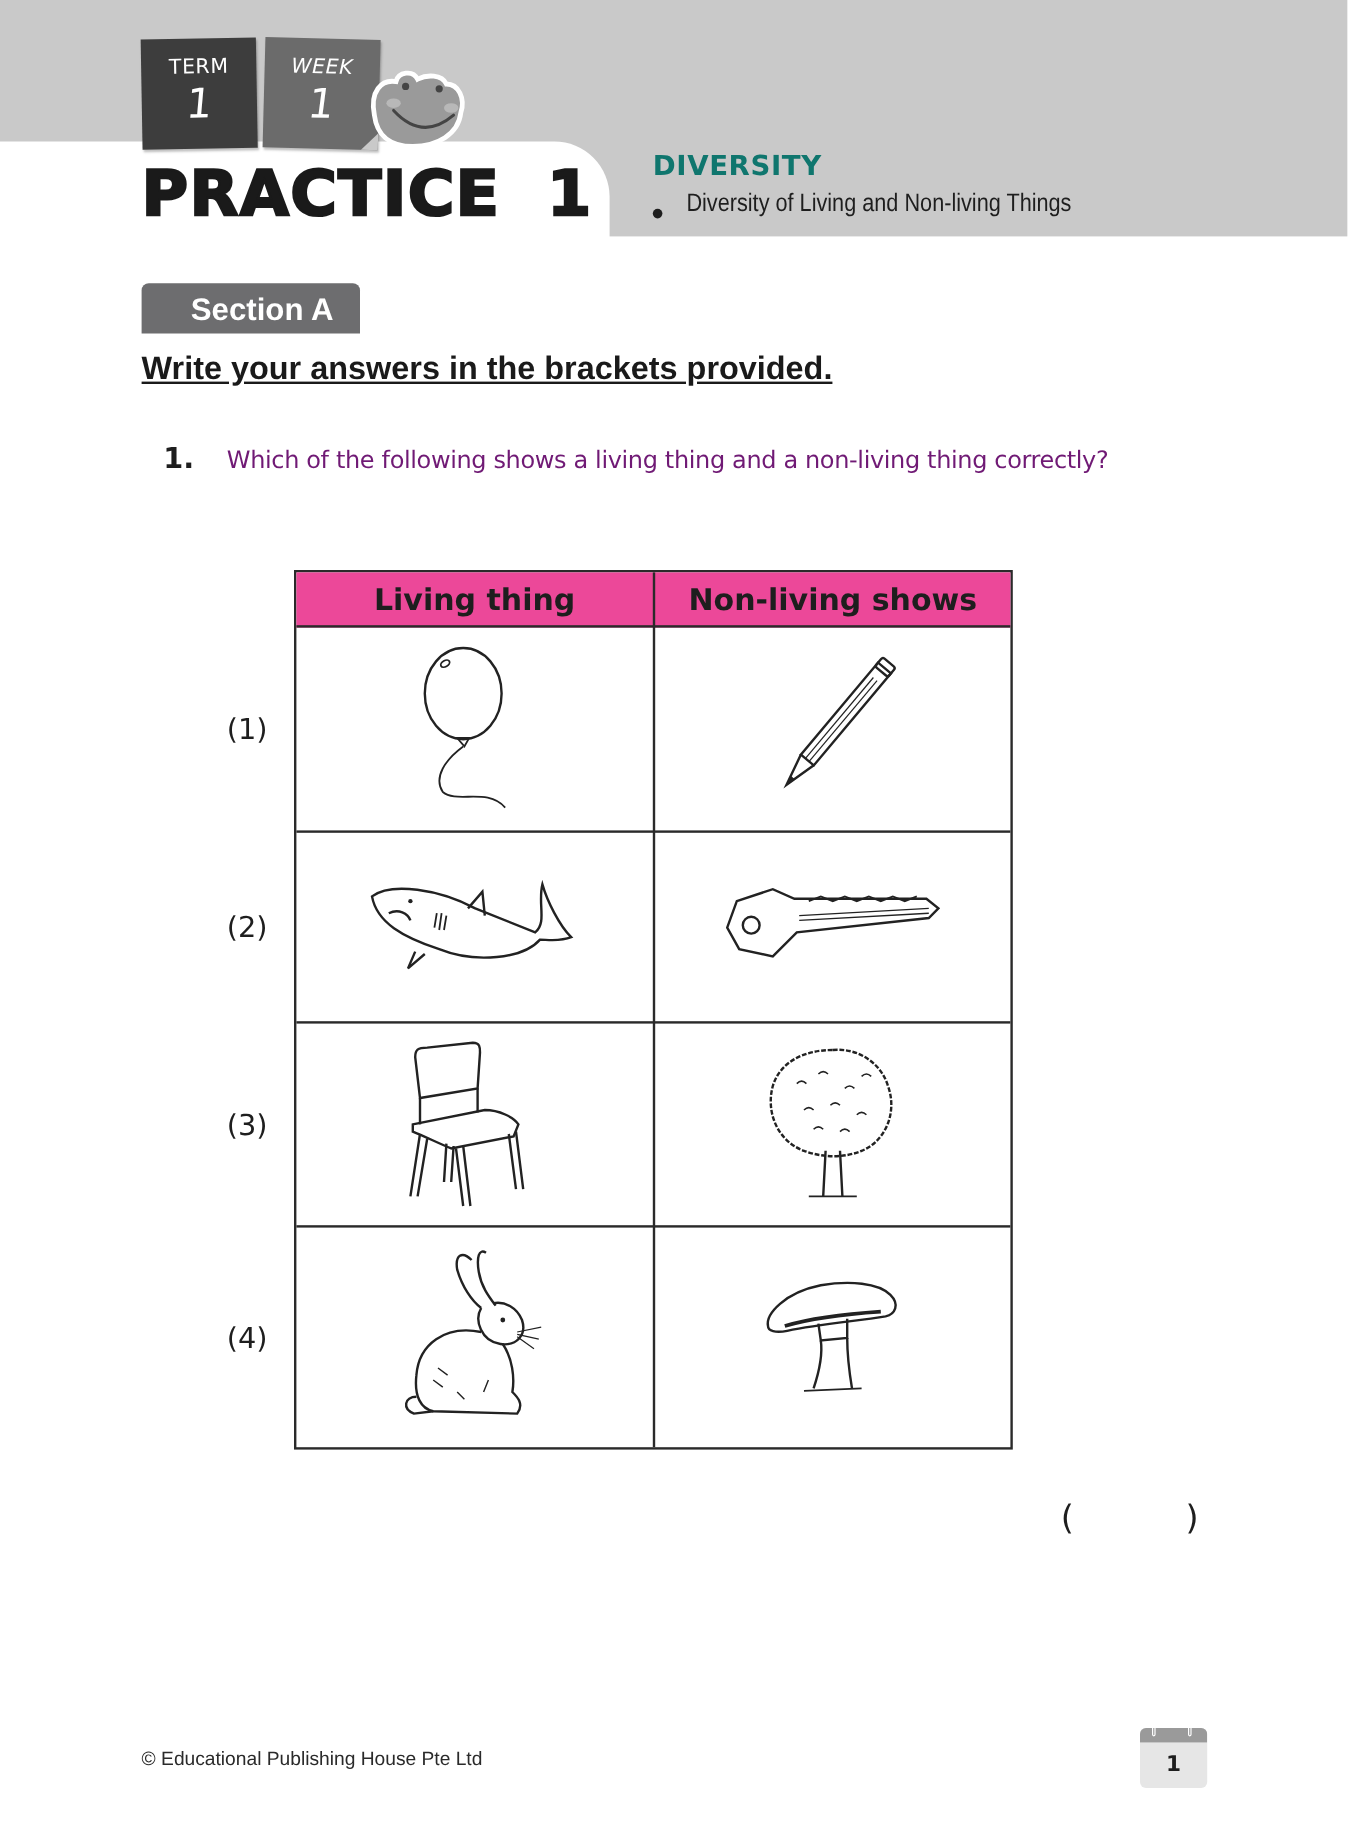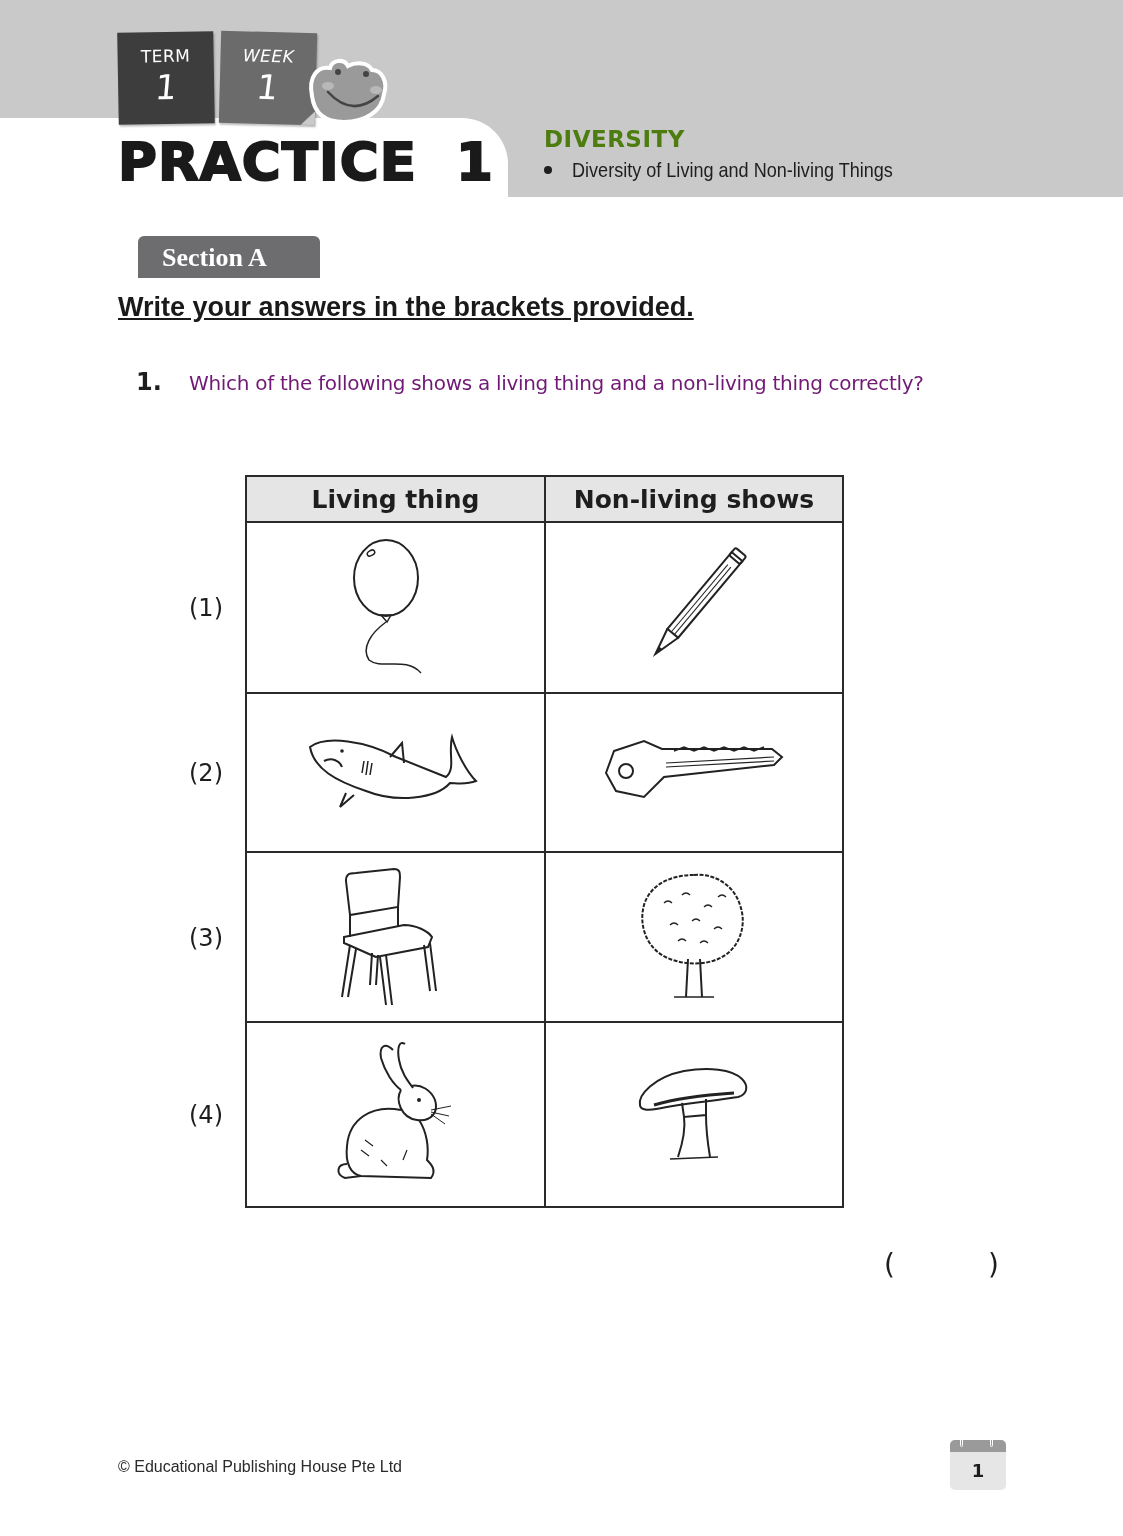--- a/index.html
+++ b/index.html
@@ -15,35 +15,35 @@
   .tag .t-num { display: block; font-family: "DejaVu Sans", sans-serif; font-size: 34px; line-height: 34px; margin-top: 4px; transform: skewX(-6deg); }
   .tag-term { left: 118px; background: #3d3d3d; transform: rotate(-1deg); }
   .tag-week { left: 220px; background: #6b6b6b; transform: rotate(1.5deg); }
   .tag-week .t-lbl { font-style: italic; }
   .tag-week::after { content: ""; position: absolute; right: 0; bottom: 0; width: 0; height: 0; border-left: 14px solid transparent; border-bottom: 14px solid #c9c9c9; }
 
   .frog { position: absolute; left: 302px; top: 56px; width: 88px; height: 70px; }
 
   .title { position: absolute; left: 118px; top: 132px; font-family: "DejaVu Sans", sans-serif; font-weight: 900; font-size: 52px; letter-spacing: 1px; color: #1a1a1a; -webkit-text-stroke: 2px #1a1a1a; transform: scaleX(1.02); transform-origin: left; white-space: pre; }
 
-  .topic { position: absolute; left: 544px; top: 126px; font-family: "DejaVu Sans", sans-serif; font-weight: bold; font-size: 23px; letter-spacing: 0.5px; color: #4d7c0f; }
-  .subtopic { position: absolute; left: 544px; top: 158px; font-family: "Liberation Sans Narrow", "Liberation Sans", sans-serif; font-size: 21px; color: #1e1e1e; display: flex; align-items: center; }
+  .topic { position: absolute; left: 544px; top: 126px; font-family: "DejaVu Sans", sans-serif; font-weight: bold; font-size: 23px; letter-spacing: 0.5px; color: #0f766e; }
+  .subtopic { position: absolute; left: 544px; top: 158px; font-family: "Liberation Sans Narrow", "Liberation Sans", sans-serif; font-size: 21px; color: #1e1e1e; display: flex; align-items: flex-end; }
   .subtopic .bullet { display: inline-block; width: 8px; height: 8px; border-radius: 50%; background: #1e1e1e; margin-right: 20px; }
   .subtopic .sub-text { transform: scaleX(0.86); transform-origin: left; white-space: nowrap; display: inline-block; }
 
   
-  .section-pill { position: absolute; left: 118px; top: 236px; width: 182px; height: 42px; background: #6d6d6f; border-top-left-radius: 6px; border-top-right-radius: 6px; color: #fff; font-family: Liberation Serif, serif; font-weight: bold; font-size: 26px; padding-left: 24px; line-height: 44px; margin-left: 20px; }
+  .section-pill { position: absolute; left: 118px; top: 236px; width: 182px; height: 42px; background: #6d6d6f; border-top-left-radius: 6px; border-top-right-radius: 6px; color: #fff; font-family: Liberation Sans, sans-serif; font-weight: bold; font-size: 26px; padding-left: 41px; line-height: 44px; }
   .instruction { position: absolute; left: 118px; top: 292px; font-family: "Liberation Sans", sans-serif; font-weight: bold; font-size: 27px; color: #1a1a1a; text-decoration: underline; }
 
   .q-num { position: absolute; left: 136px; top: 368px; font-family: "DejaVu Sans", sans-serif; font-weight: bold; font-size: 24px; }
   .q-text { position: absolute; left: 189px; top: 364px; width: 840px; font-family: "DejaVu Sans", sans-serif; font-size: 20px; line-height: 38px; color: #701a75; letter-spacing: -0.3px; }
 
   
   .tbl { position: absolute; left: 245px; top: 475px; width: 599px; height: 733px; border: 2px solid #2a2a2a; }
-  .tbl .head { position: absolute; left: 0; top: 0; width: 595px; height: 46px; background: #e5e5e5; border-bottom: 2px solid #2a2a2a; }
+  .tbl .head { position: absolute; left: 0; top: 0; width: 595px; height: 46px; background: #ec4899; border-bottom: 2px solid #2a2a2a; }
   .tbl .head div { position: absolute; top: 0; height: 44px; line-height: 46px; text-align: center; font-family: "DejaVu Sans", sans-serif; font-weight: bold; font-size: 25px; color: #1e1e1e; }
   .tbl .vline { position: absolute; left: 297px; top: 0; width: 2px; height: 729px; background: #2a2a2a; }
   .tbl .hline { position: absolute; left: 0; width: 595px; height: 2px; background: #2a2a2a; }
   .cell { position: absolute; display: flex; align-items: center; justify-content: center; }
   .cell svg { overflow: visible; }
 
   .row-lbl { position: absolute; left: 189px; font-family: "DejaVu Sans", sans-serif; font-size: 24px; color: #1e1e1e; }
 
   .bracket { position: absolute; top: 1248px; font-family: "DejaVu Sans", sans-serif; font-size: 28px; color: #1e1e1e; }
 

